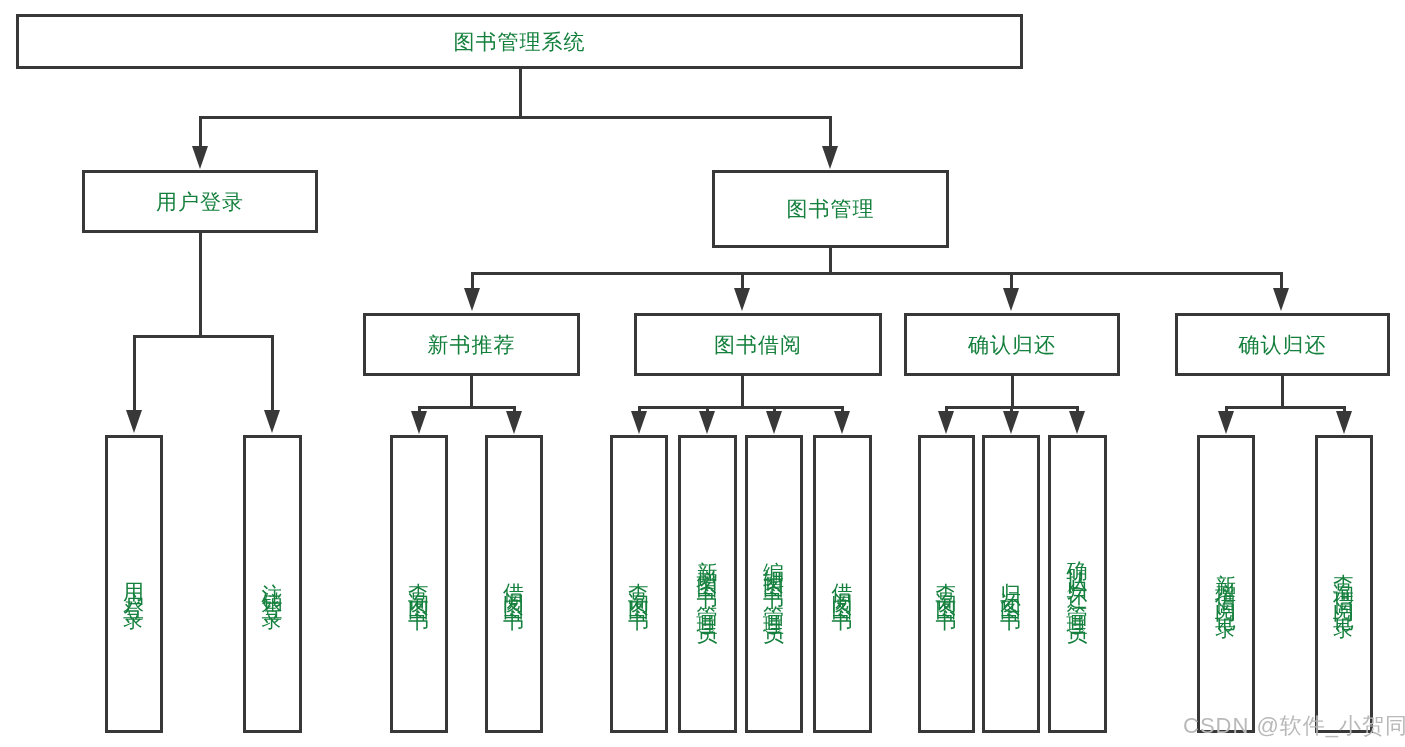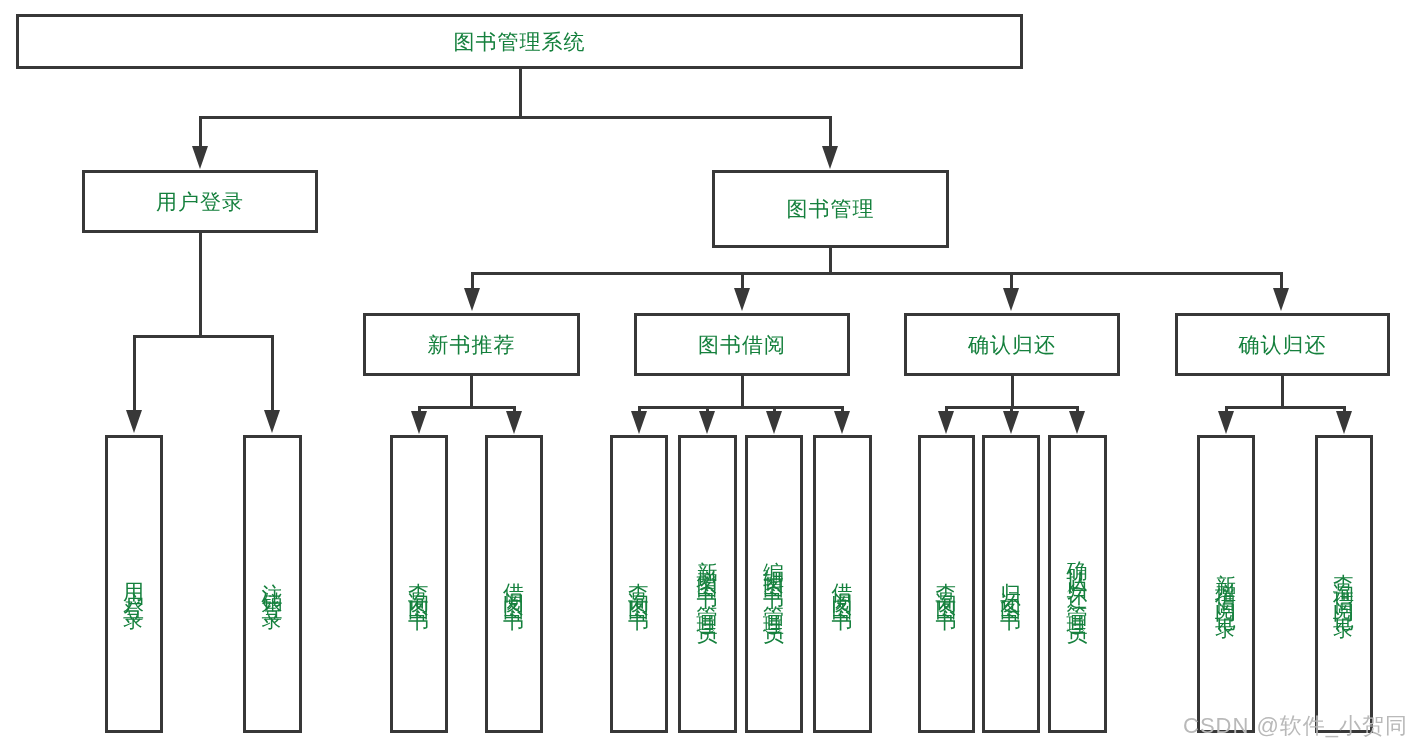--- a/index.html
+++ b/index.html
@@ -58,21 +58,21 @@
   <div class="vline" style="left:471px;top:273px;height:17px;"></div>
   <div class="arrow" style="left:464px;top:288px;"></div>
   <div class="vline" style="left:741px;top:273px;height:17px;"></div>
   <div class="arrow" style="left:734px;top:288px;"></div>
   <div class="vline" style="left:1010px;top:273px;height:17px;"></div>
   <div class="arrow" style="left:1003px;top:288px;"></div>
   <div class="vline" style="left:1280px;top:273px;height:17px;"></div>
   <div class="arrow" style="left:1273px;top:288px;"></div>
 
   <div class="node" style="left:363px;top:313px;width:217px;height:63px;">新书推荐</div>
-  <div class="node" style="left:634px;top:313px;width:216px;height:63px;">图书借阅</div>
+  <div class="node" style="left:634px;top:313px;width:248px;height:63px;">图书借阅</div>
   <div class="node" style="left:904px;top:313px;width:216px;height:63px;">确认归还</div>
   <div class="node" style="left:1175px;top:313px;width:215px;height:63px;">确认归还</div>
 
   <div class="vline" style="left:470px;top:376px;height:31px;"></div>
   <div class="hline" style="left:418px;top:406px;width:98px;"></div>
   <div class="vline" style="left:418px;top:407px;height:6px;"></div>
   <div class="arrow" style="left:411px;top:411px;"></div>
   <div class="vline" style="left:513px;top:407px;height:6px;"></div>
   <div class="arrow" style="left:506px;top:411px;"></div>
 

